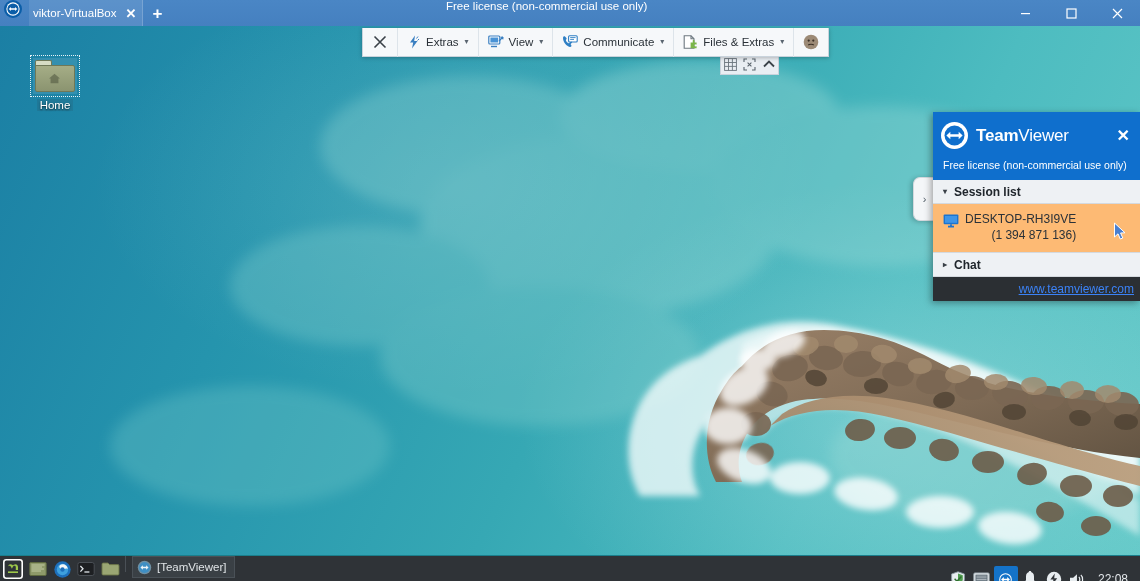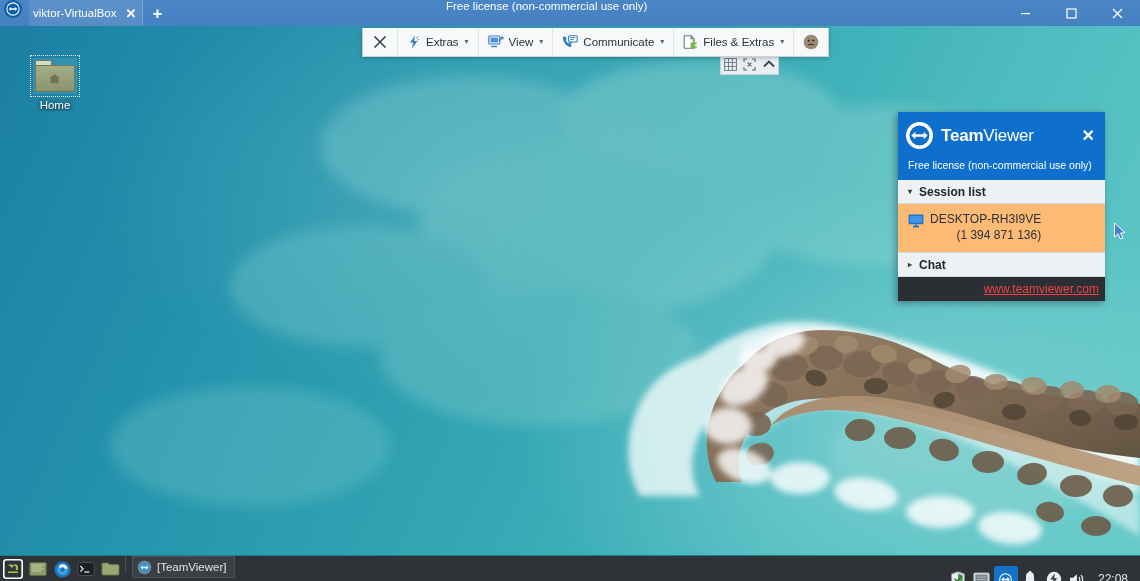--- a/index.html
+++ b/index.html
@@ -152,21 +152,21 @@
   #desk-icon-home .icon-label {
     margin-top: 5px;
     font-size: 11.5px; color: #ffffff;
     text-shadow: 0 1px 2px rgba(0,0,0,0.7);
     background: rgba(40,80,100,0.20);
     padding: 0 3px;
   }
 
   
   #tv-panel {
-    position: absolute; left: 898px; top: 112px;
+    position: absolute; left: 933px; top: 112px;
     width: 207px;
     z-index: 50;
     box-shadow: -2px 2px 7px rgba(0,0,0,0.35);
     font-size: 12px;
   }
   #tv-panel-head {
     background: #0f6fcd;
     height: 47px;
     display: flex; align-items: center;
     padding: 0 6px 0 8px;
@@ -213,21 +213,21 @@
   }
   #session-monitor-ico { margin: 3px 6px 0 2px; flex: 0 0 auto; }
   #session-text { line-height: 1.35; color: #2a3138; font-size: 12px; }
   #panel-footer {
     background: #2b2f33;
     height: 24px;
     display: flex; align-items: center; justify-content: flex-end;
     padding-right: 6px;
   }
   #panel-footer a {
-    color: #ef4444; font-size: 12px;
+    color: #3b82f6; font-size: 12px;
     text-decoration: underline;
   }
   
   #tv-panel-handle {
     position: absolute; left: 913px; top: 177px;
     width: 22px; height: 44px;
     background: #f4f6f8;
     border: 1px solid #d4d9de; border-right: none;
     border-radius: 7px 0 0 7px;
     display: flex; align-items: center; justify-content: center;

